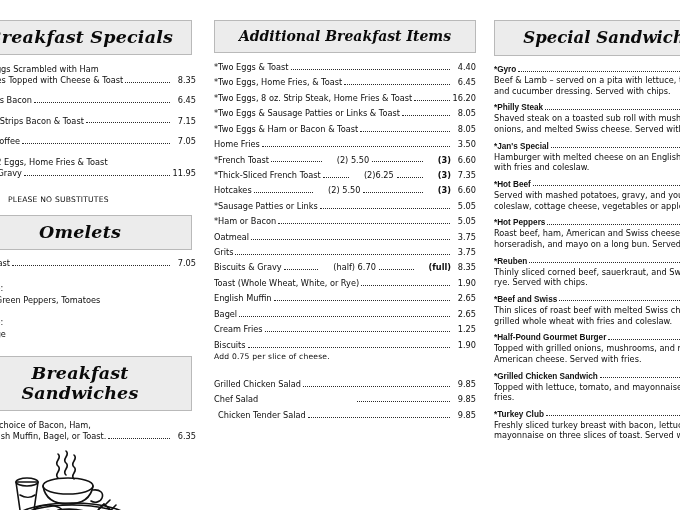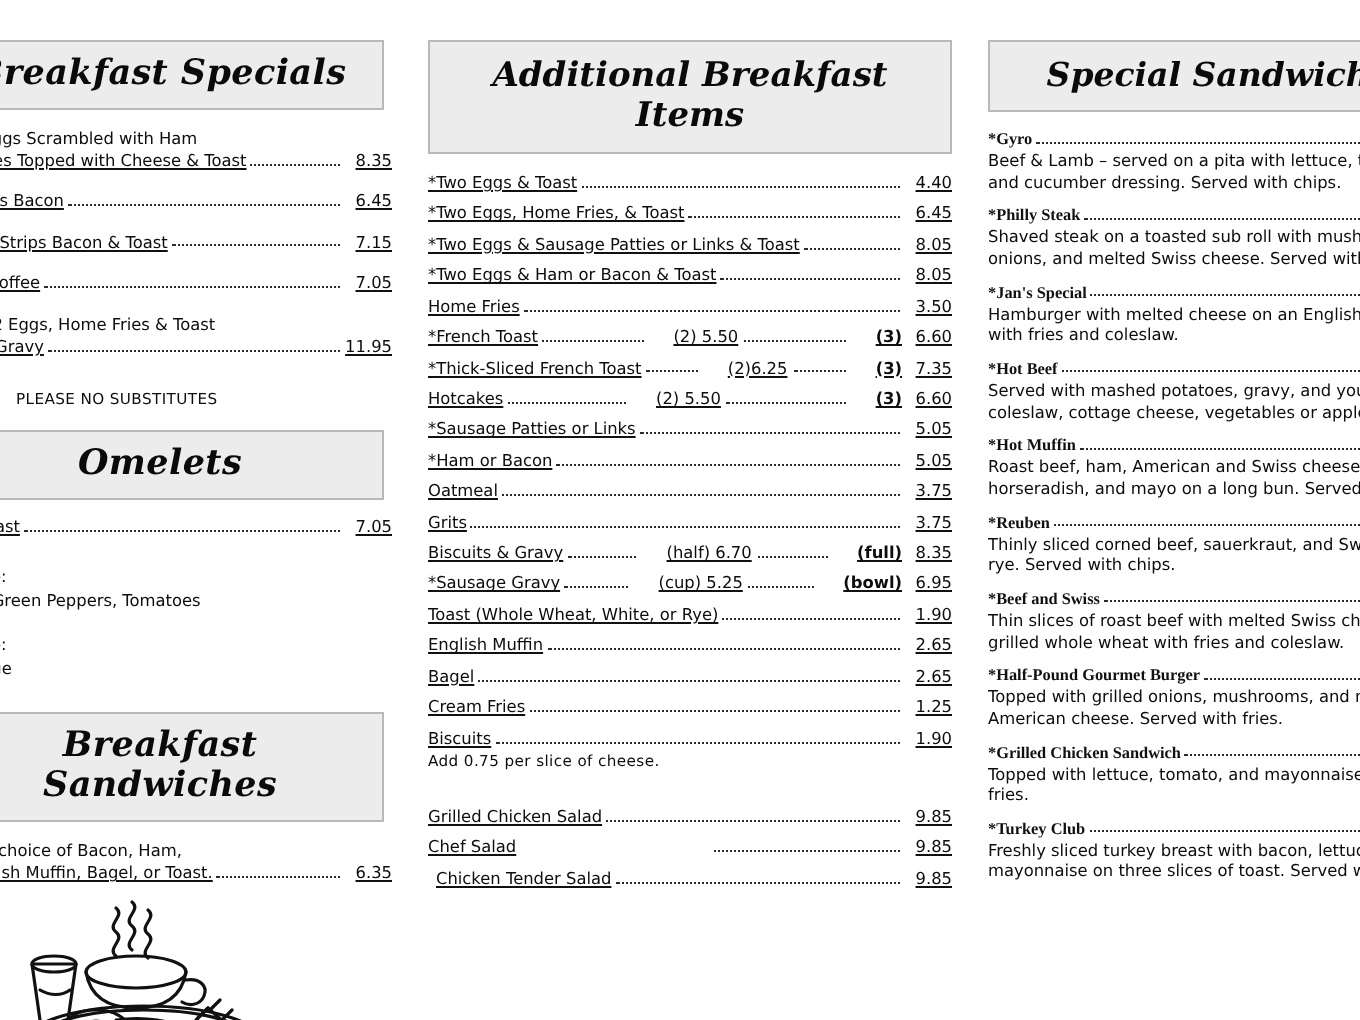--- a/index.html
+++ b/index.html
@@ -47,38 +47,37 @@
   }
   .col-left .banner {
     margin-left: 8px;
     margin-right: 4px;
     padding: 6px 2px 7px 2px;
     font-size: 17.5px;
     letter-spacing: .2px;
   }
   .col-mid .banner {
     padding: 7px 2px 8px 2px;
-    font-size: 17px;
+    font-size: 14px;
   }
   .col-right .banner {
     padding: 7px 2px 8px 2px;
     font-size: 16.5px;
   }
 
   
   .items { margin: 0; padding: 0; }
 
   .row {
     display: flex;
     align-items: flex-end;
     font-size: 8.2px;
     line-height: 1.15;
     margin: 0 0 6.0px 0;
     white-space: nowrap;
-    text-decoration: underline;
   }
   .row .nm {
     flex: 0 0 auto;
     font-family: "DejaVu Sans", sans-serif;
     font-size: 8.2px;
     color: #0d0d0d;
   }
   .row .dots {
     flex: 1 1 auto;
     border-bottom: 1px dotted #2a2a2a;
@@ -128,21 +127,21 @@
 
   
   .sw { margin: 0 0 7px 0; }
   .sw .hdr {
     display: flex;
     align-items: flex-end;
     white-space: nowrap;
     margin-bottom: 1px;
   }
   .sw .hdr .nm {
-    font-family: Liberation Serif, serif;
+    font-family: Liberation Sans, sans-serif;
     font-size: 8.2px;
     font-weight: bold;
     flex: 0 0 auto;
   }
   .sw .hdr .dots {
     flex: 1 1 auto;
     border-bottom: 1px dotted #2a2a2a;
     margin: 0 2px 2.5px 2px;
     height: 1px;
   }
@@ -308,20 +307,25 @@
         <span class="dots"></span>
         <span class="pr">4.40</span>
       </div>
 
       <div class="row">
         <span class="nm">*Two Eggs, Home Fries, &amp; Toast</span>
         <span class="dots"></span>
         <span class="pr">6.45</span>
       </div>
 
+      <div class="row">
+        <span class="nm">*Two Eggs, 8 oz. Strip Steak, Home Fries &amp; Toast</span>
+        <span class="dots"></span>
+        <span class="pr">16.20</span>
+      </div>
 
       <div class="row">
         <span class="nm">*Two Eggs &amp; Sausage Patties or Links &amp; Toast</span>
         <span class="dots"></span>
         <span class="pr">8.05</span>
       </div>
 
       <div class="row">
         <span class="nm">*Two Eggs &amp; Ham or Bacon &amp; Toast</span>
         <span class="dots"></span>
@@ -387,28 +391,20 @@
 
       <div class="row">
         <span class="nm">Biscuits &amp; Gravy</span>
         <span class="dots"></span>
         <span class="mid">(half) 6.70</span>
         <span class="dots"></span>
         <span class="mid bold">(full)</span>
         <span class="pr">8.35</span>
       </div>
 
-      <div class="row">
-        <span class="nm">*Sausage Gravy</span>
-        <span class="dots"></span>
-        <span class="mid">(cup) 5.25</span>
-        <span class="dots"></span>
-        <span class="mid bold">(bowl)</span>
-        <span class="pr">6.95</span>
-      </div>
 
       <div class="row">
         <span class="nm">Toast (Whole Wheat, White, or Rye)</span>
         <span class="dots"></span>
         <span class="pr">1.90</span>
       </div>
 
       <div class="row">
         <span class="nm">English Muffin</span>
         <span class="dots"></span>
@@ -505,21 +501,21 @@
         <div class="hdr">
           <span class="nm">*Hot Beef</span>
           <span class="dots"></span>
         </div>
         <div class="d">Served with mashed potatoes, gravy, and your ch</div>
         <div class="d">coleslaw, cottage cheese, vegetables or apple sau</div>
       </div>
 
       <div class="sw">
         <div class="hdr">
-          <span class="nm">*Hot Muffin</span>
+          <span class="nm">*Hot Peppers</span>
           <span class="dots"></span>
         </div>
         <div class="d">Roast beef, ham, American and Swiss cheese, lett</div>
         <div class="d">horseradish, and mayo on a long bun.  Served wi</div>
       </div>
 
       <div class="sw">
         <div class="hdr">
           <span class="nm">*Reuben</span>
           <span class="dots"></span>

